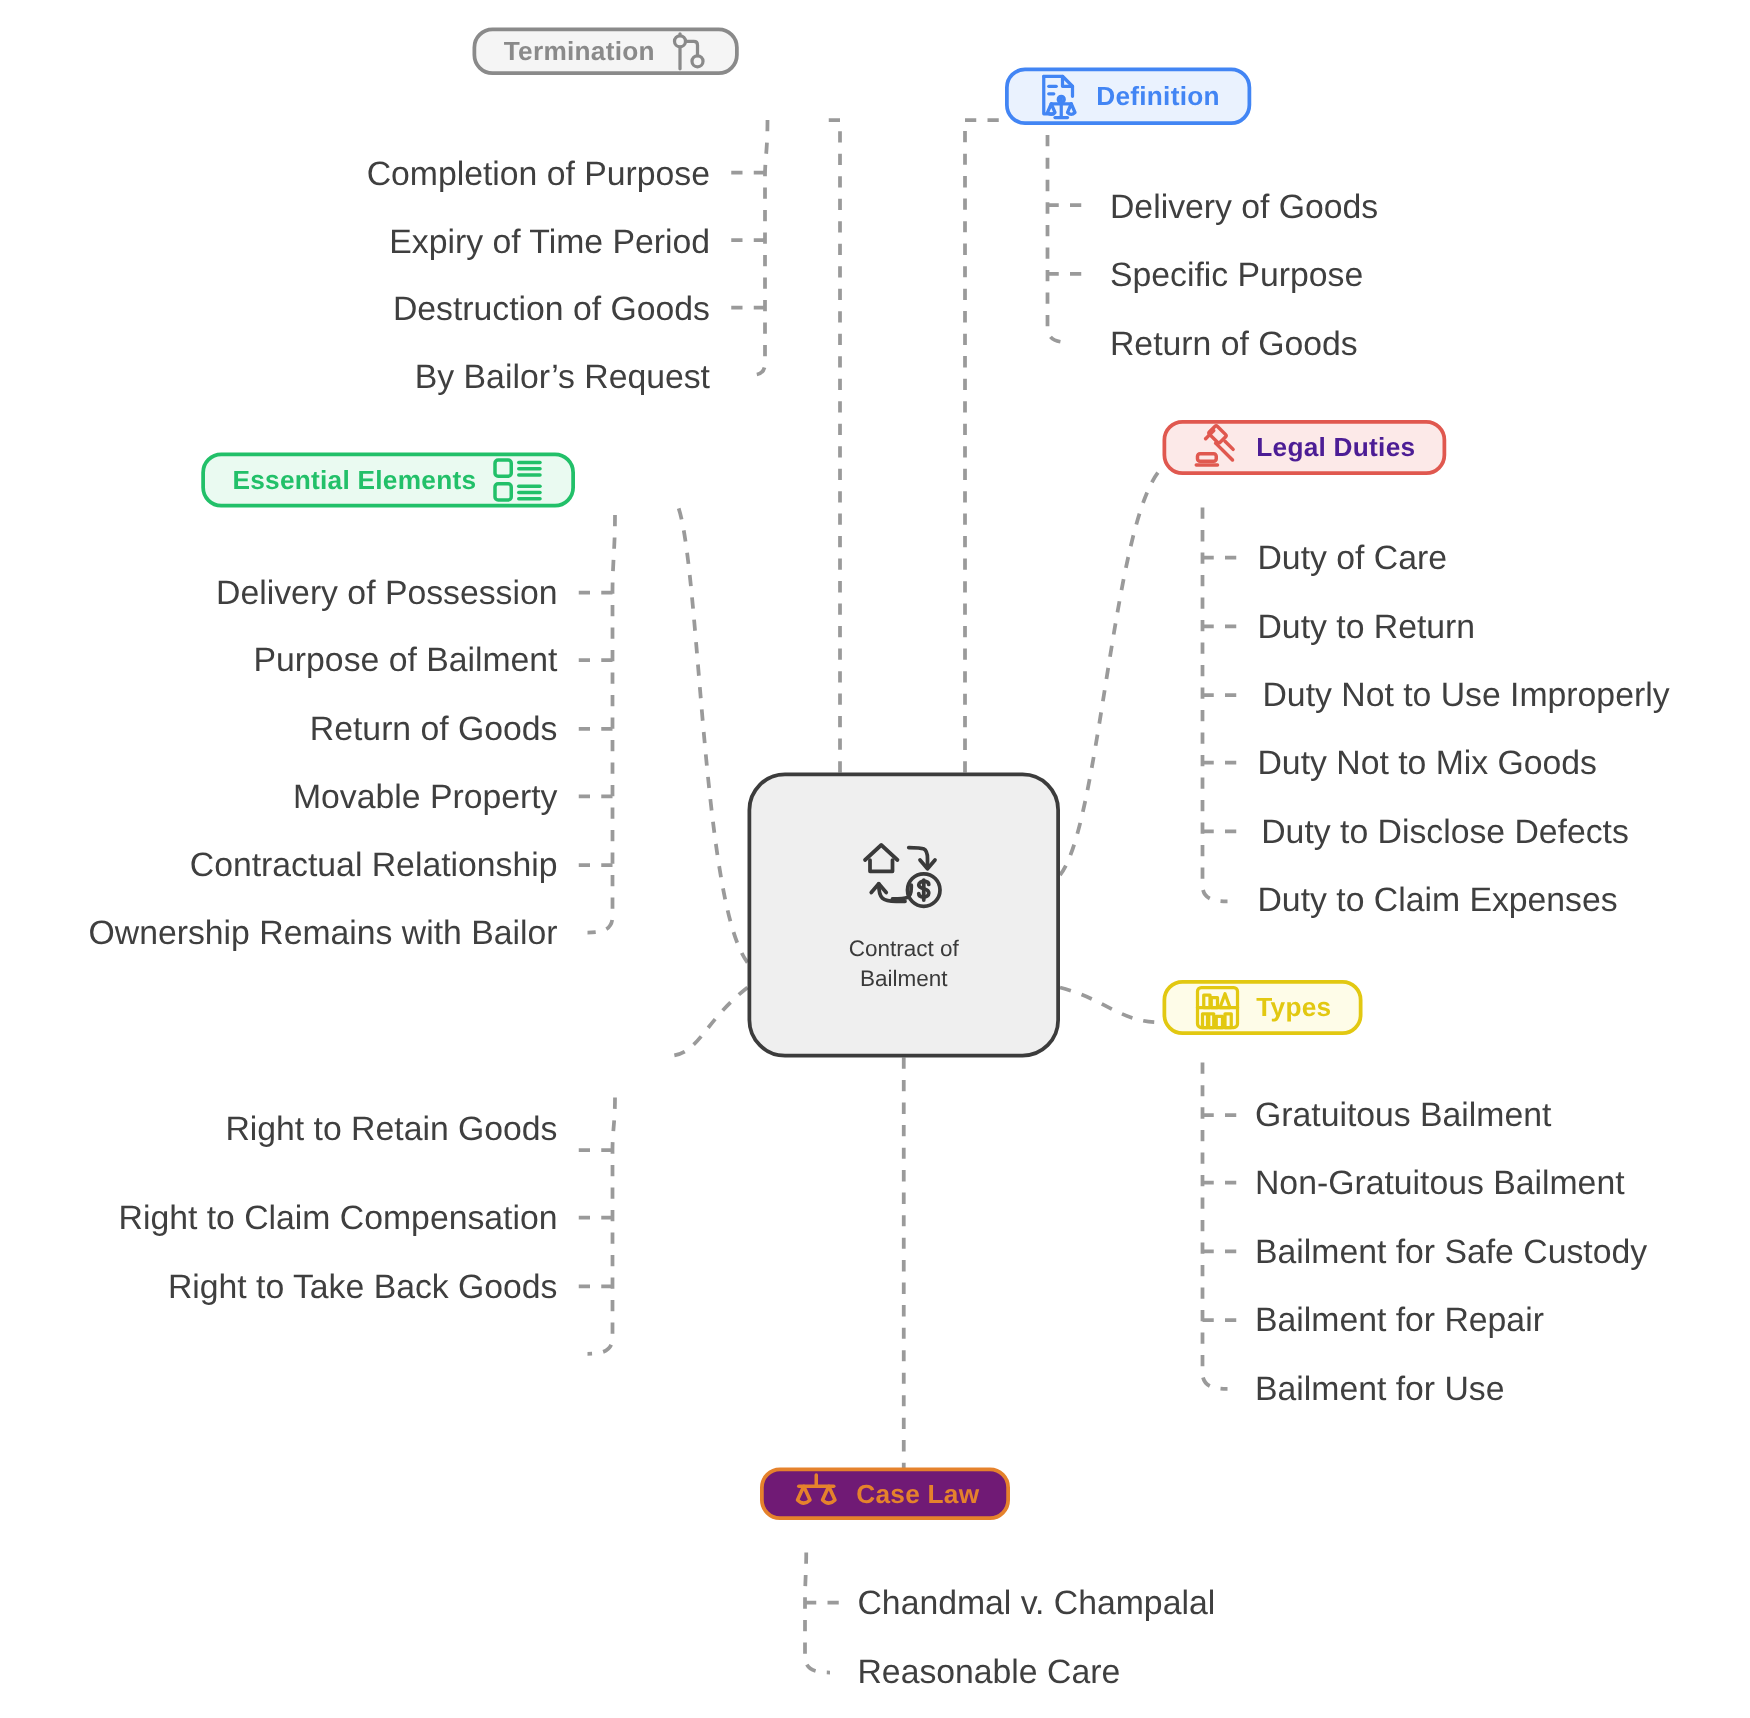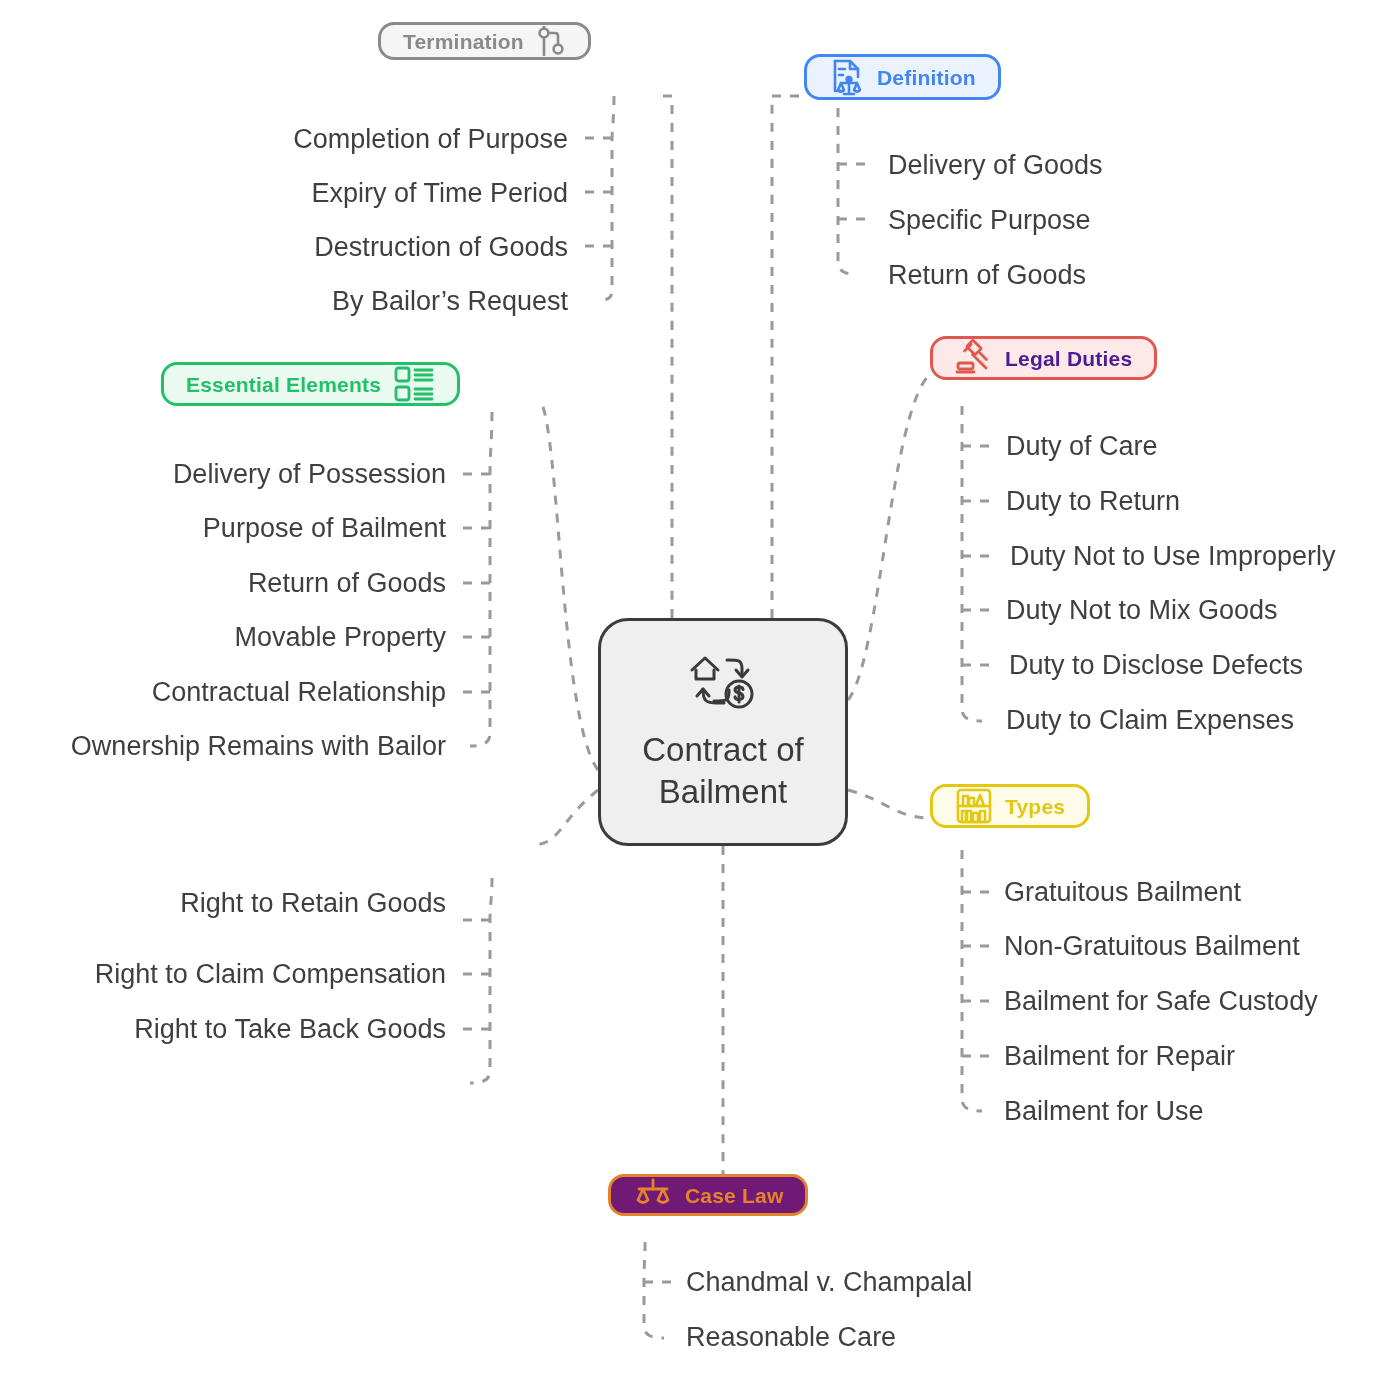--- a/index.html
+++ b/index.html
@@ -58,21 +58,21 @@
     background: #efefef;
     border: 3px solid #3c3c3c;
     border-radius: 30px;
     display: flex;
     flex-direction: column;
     align-items: center;
     justify-content: center;
     gap: 14px;
   }
   #center-node .ctitle {
-    font-size: 33px;
+    font-size: 18px;
     color: #3a3a3a;
     text-align: center;
     line-height: 1.28;
     font-weight: 400;
   }
 
   
   .leaf {
     position: absolute;
     font-size: 27px;

